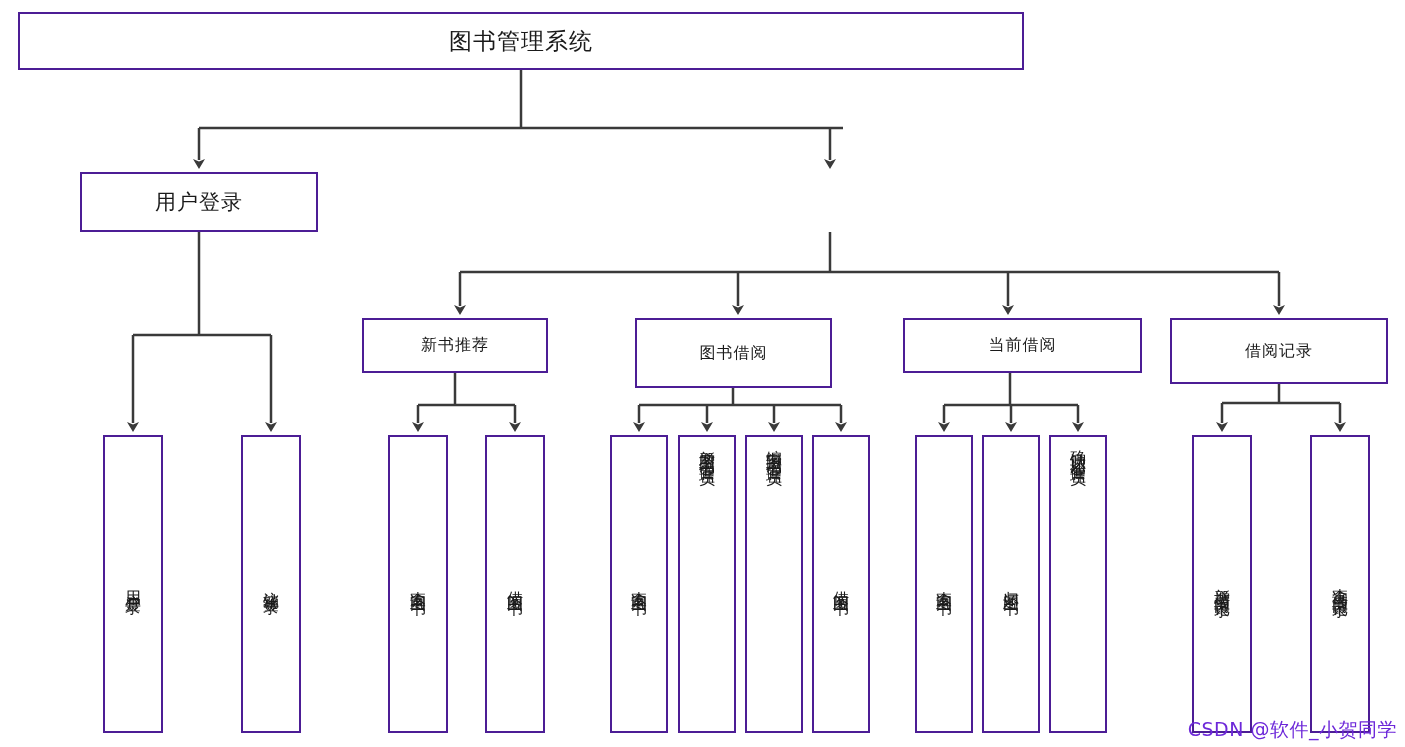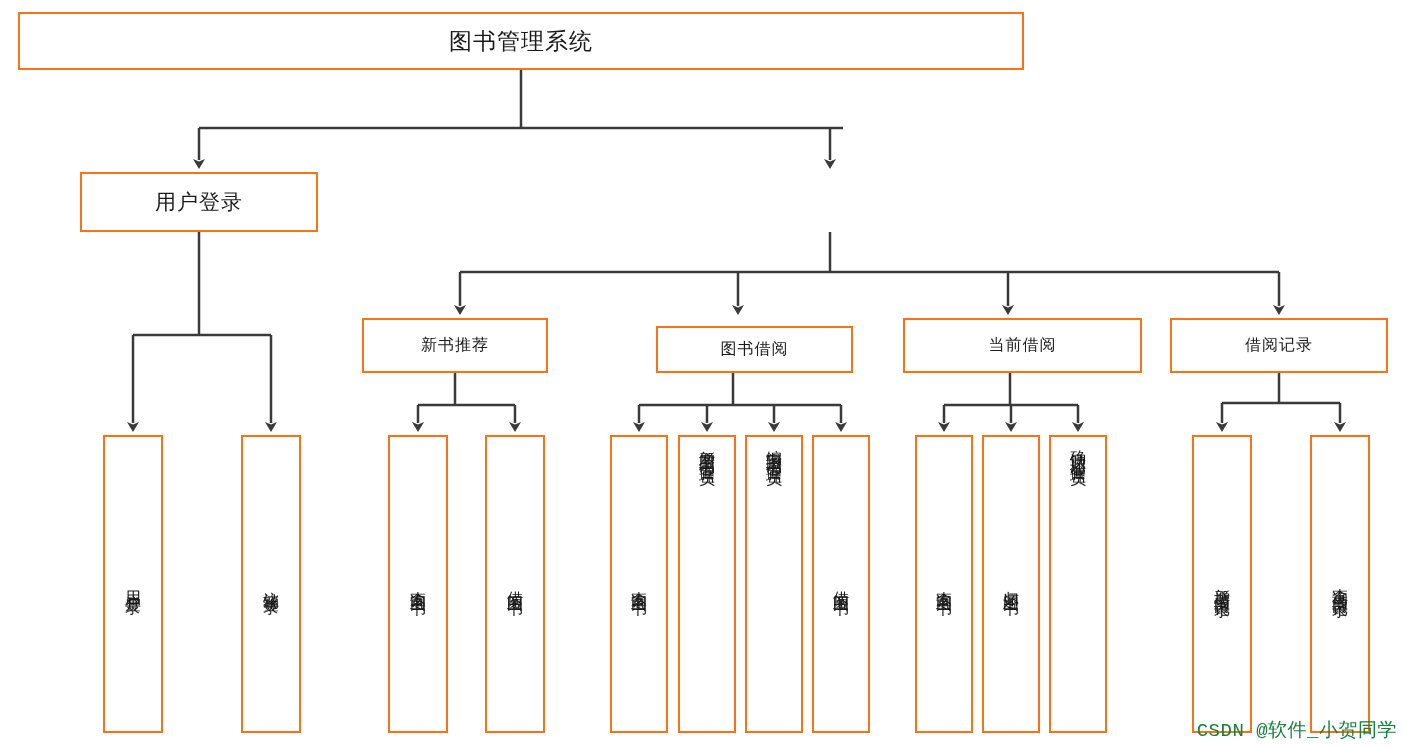--- a/index.html
+++ b/index.html
@@ -25,21 +25,21 @@
     top: 0;
     width: 1405px;
     height: 747px;
     pointer-events: none;
   }
   
   .node {
     position: absolute;
     box-sizing: border-box;
     background: #ffffff;
-    border: 2px solid #f97316;
+    border: 2px solid #4c1d95;
     display: flex;
     align-items: center;
     justify-content: center;
     color: #1a1a1a;
   }
   .node.level0 {
     font-size: 23px;
   }
   .node.level1 {
     font-size: 21px;
@@ -59,24 +59,23 @@
   .hlabel {
     white-space: nowrap;
     letter-spacing: 1px;
   }
   
   #watermark {
     position: absolute;
     right: 8px;
     bottom: 4px;
     font-size: 19px;
-    color: #15803d;
+    color: #6d28d9;
     white-space: nowrap;
     letter-spacing: 0.5px;
-    font-family: Liberation Mono, monospace;
   }
 </style>
 </head>
 <body>
 
 <div id="canvas">
 
   <svg id="wires" viewBox="0 0 1405 747" xmlns="http://www.w3.org/2000/svg">
     <defs>
       <marker id="arrow" markerWidth="10" markerHeight="12" refX="1" refY="6" orient="auto" markerUnits="userSpaceOnUse">
@@ -131,27 +130,27 @@
     <span class="hlabel">图书管理系统</span>
   </div>
 
   <div class="node level1" style="left:80px; top:172px; width:238px; height:60px;">
     <span class="hlabel">用户登录</span>
   </div>
 
   <div class="node level2" style="left:362px; top:318px; width:186px; height:55px;">
     <span class="hlabel">新书推荐</span>
   </div>
-  <div class="node level2" style="left:635px; top:326px; width:197px; height:47px;margin-left:21px;">
+  <div class="node level2" style="left:635px; top:318px; width:197px; height:70px;">
     <span class="hlabel">图书借阅</span>
   </div>
   <div class="node level2" style="left:903px; top:318px; width:239px; height:55px;">
     <span class="hlabel">当前借阅</span>
   </div>
-  <div class="node level2" style="left:1170px; top:318px; width:218px; height:55px;">
+  <div class="node level2" style="left:1170px; top:318px; width:218px; height:66px;">
     <span class="hlabel">借阅记录</span>
   </div>
 
   <div class="node level2" style="left:103px; top:435px; width:60px; height:298px;">
     <span class="vlabel">用户登录</span>
   </div>
   <div class="node level2" style="left:241px; top:435px; width:60px; height:298px;">
     <span class="vlabel">注销登录</span>
   </div>
 

